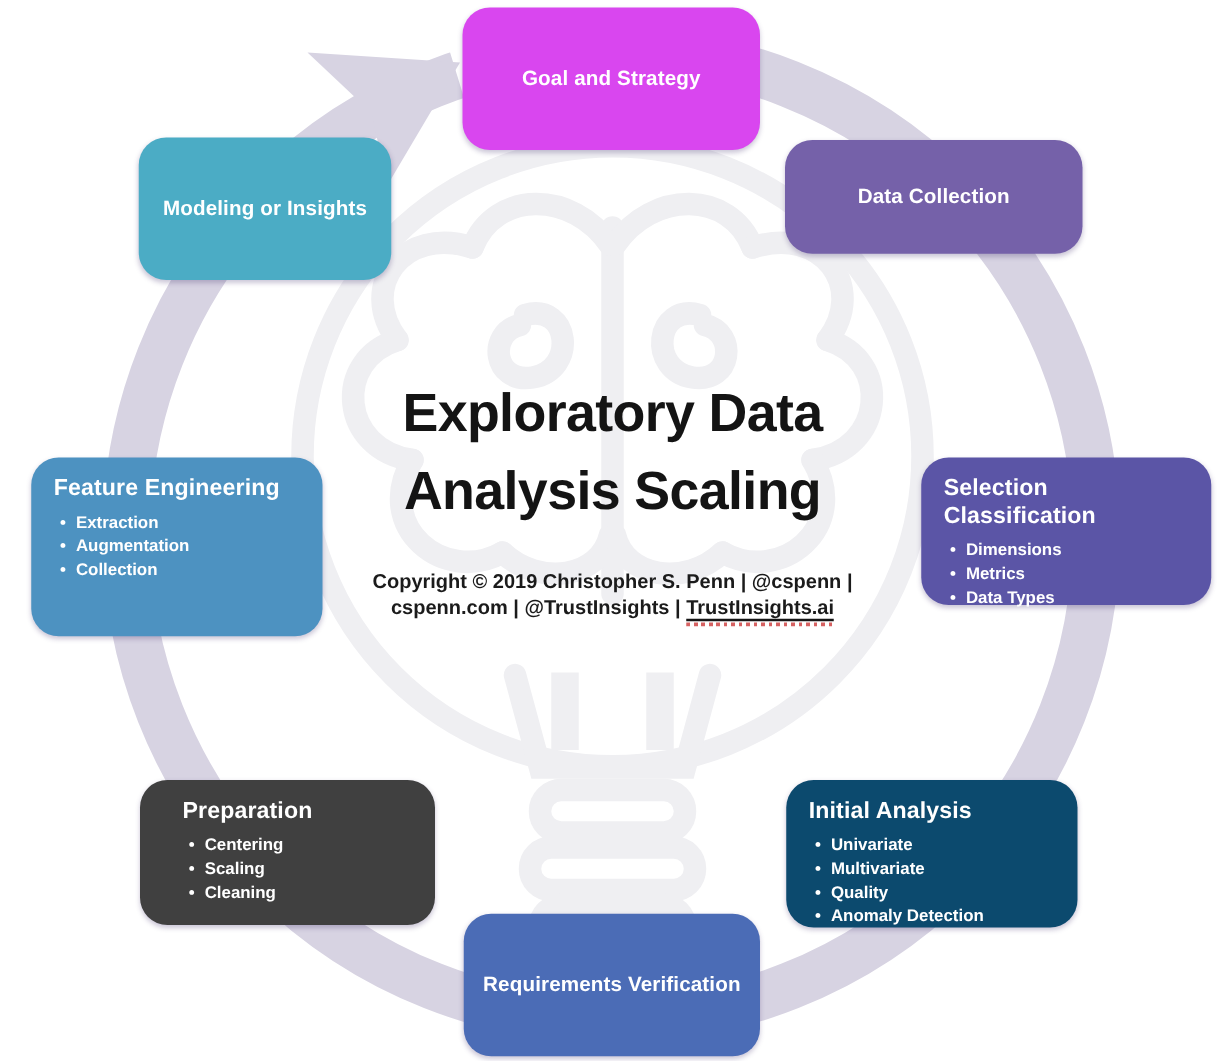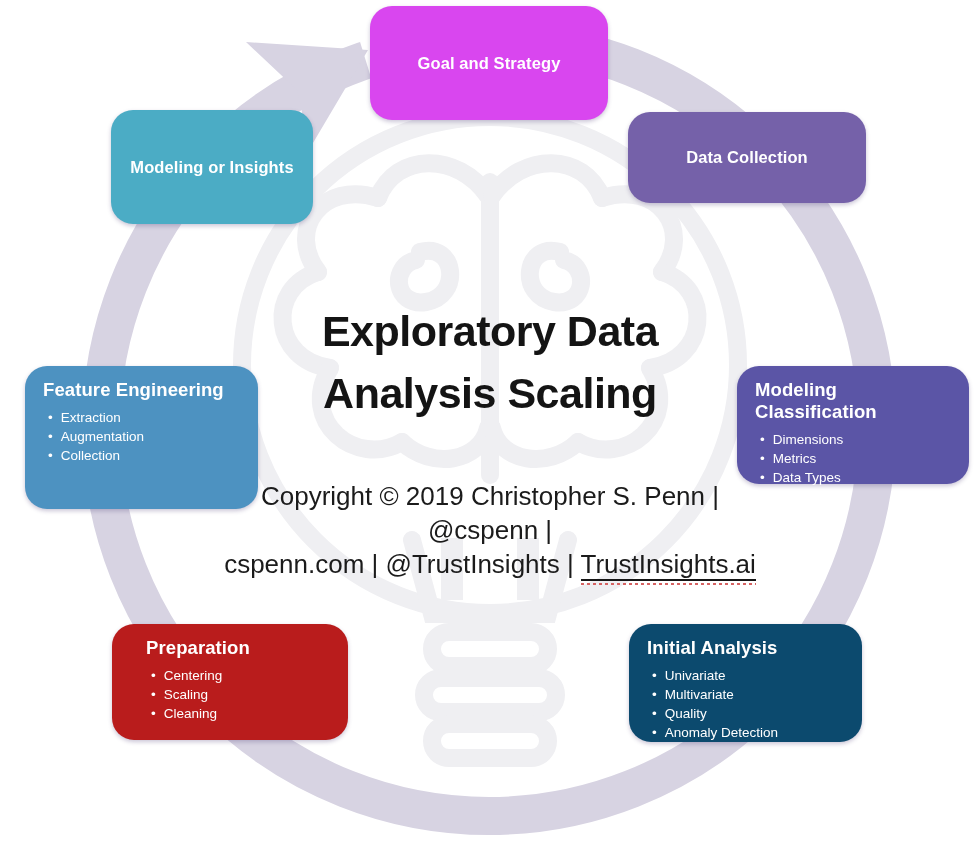--- a/index.html
+++ b/index.html
@@ -12,21 +12,21 @@
 
   svg.layer { position:absolute; left:0; top:0; z-index:0; }
 
   
   .center-block { position:absolute; left:0; right:0; top:300px; z-index:1; text-align:center; }
   .diagram-title {
     margin:0; font-size:43px; line-height:1.45; font-weight:bold;
     letter-spacing:-0.5px; color:#141414;
   }
   .copyright {
-    margin:54px auto 0; font-size:26px; line-height:1.32; font-weight:normal;
+    margin:30px auto 0; font-size:16px; line-height:1.32; font-weight:bold;
     color:#1b1b1b; max-width:560px;
   }
   .ti-link {
     position:relative; text-decoration:none; color:#1b1b1b;
     border-bottom:2.5px solid #161616; padding-bottom:0px;
   }
   .ti-link::after {
     content:""; position:absolute; left:0; right:0; bottom:-6px; height:2.5px;
     background:repeating-linear-gradient(90deg,#d66262 0 3px, transparent 3px 6px);
   }
@@ -34,21 +34,21 @@
   
   .node {
     position:absolute; z-index:2; border-radius:22px; color:#ffffff;
     box-shadow:0 2px 4px rgba(70,50,110,0.28);
     box-sizing:border-box;
   }
   .node.center-label { display:flex; align-items:center; justify-content:center; text-align:center; }
   .node.center-label .node-label { font-size:16.5px; font-weight:bold; letter-spacing:0.1px; }
   .node.with-bullets { padding:13px 16px 10px 18px; }
   .node.with-bullets .node-label { font-size:18.5px; font-weight:bold; margin:0 0 9px 0; letter-spacing:0.1px; }
-  ul.bullets { list-style:none; margin:0; padding:0; font-size:13.5px; font-weight:normal; }
+  ul.bullets { list-style:none; margin:0; padding:0; font-size:13.5px; font-weight:bold; }
   ul.bullets li { margin:1px 0 4px 5px; }
   ul.bullets li::before { content:"\2022"; margin-right:8px; }
 
   .n-goal  { left:370px; top:6px;   width:238px; height:114px; }
   .n-data  { left:628px; top:112px; width:238px; height:91px; }
   .n-attr  { left:737px; top:366px; width:232px; height:118px; }
   .n-init  { left:629px; top:624px; width:233px; height:118px; }
   .n-req   { left:371px; top:731px; width:237px; height:114px; }
   .n-prep  { left:112px; top:624px; width:236px; height:116px; }
   .n-feat  { left:25px;   top:366px; width:233px; height:143px; }
@@ -103,40 +103,43 @@
 
   <div class="node center-label n-goal" style="background: #d946ef;">
     <div class="node-label">Goal and Strategy</div>
   </div>
 
   <div class="node center-label n-data" style="background: rgb(117, 97, 169);">
     <div class="node-label">Data Collection</div>
   </div>
 
   <div class="node with-bullets n-attr" style="background: rgb(91, 85, 166);">
-    <div class="node-label">Modeling Classification</div>
+    <div class="node-label">Selection Classification</div>
     <ul class="bullets">
         <li>Dimensions</li>
         <li>Metrics</li>
         <li>Data Types</li>
       </ul>
   </div>
 
   <div class="node with-bullets n-init" style="background: #0c4a6e;">
     <div class="node-label">Initial Analysis</div>
     <ul class="bullets">
         <li>Univariate</li>
         <li>Multivariate</li>
         <li>Quality</li>
         <li>Anomaly Detection</li>
       </ul>
   </div>
 
+  <div class="node center-label n-req" style="background: rgb(75, 108, 182);">
+    <div class="node-label">Requirements Verification</div>
+  </div>
 
-  <div class="node with-bullets n-prep" style="background: #b91c1c; padding-left: 34px;">
+  <div class="node with-bullets n-prep" style="background: #404040; padding-left: 34px;">
     <div class="node-label">Preparation</div>
     <ul class="bullets">
         <li>Centering</li>
         <li>Scaling</li>
         <li>Cleaning</li>
       </ul>
   </div>
 
   <div class="node with-bullets n-feat" style="background: rgb(77, 146, 193);">
     <div class="node-label">Feature Engineering</div>

